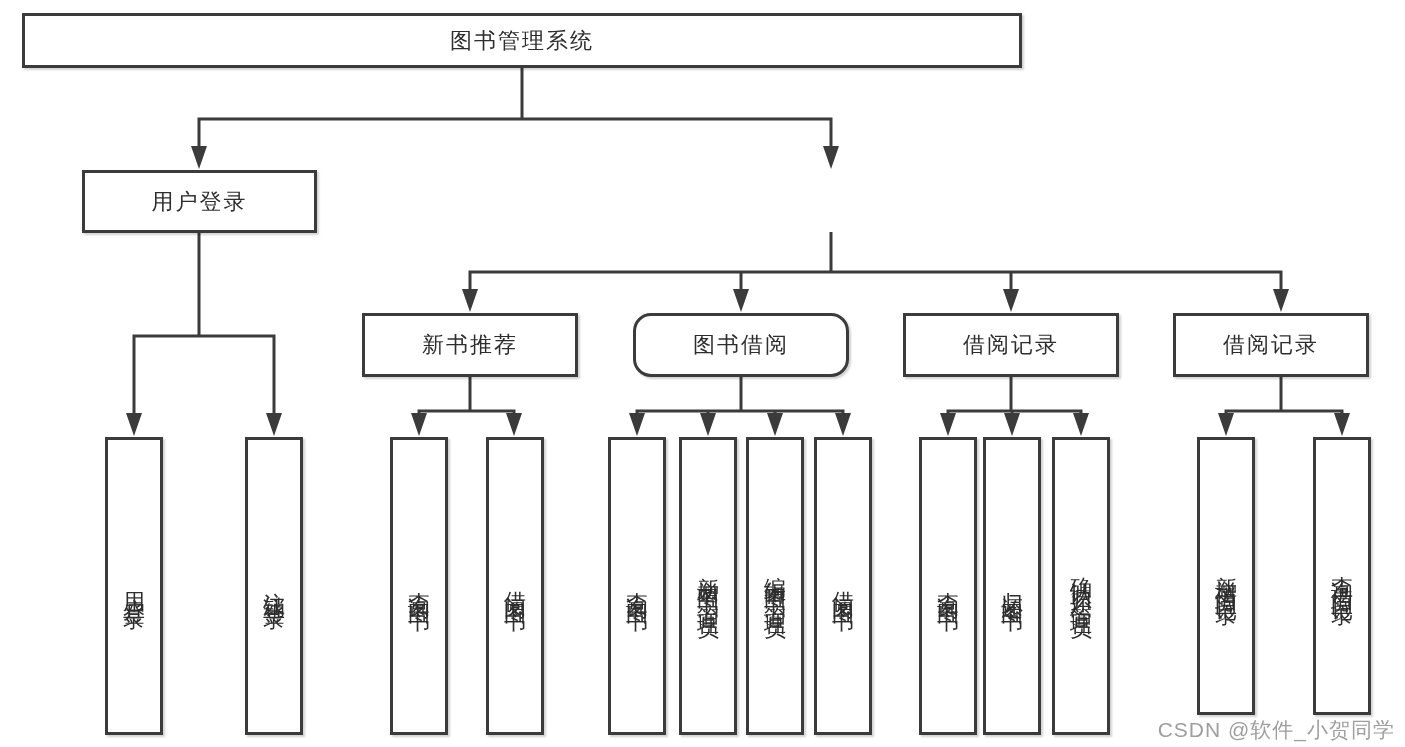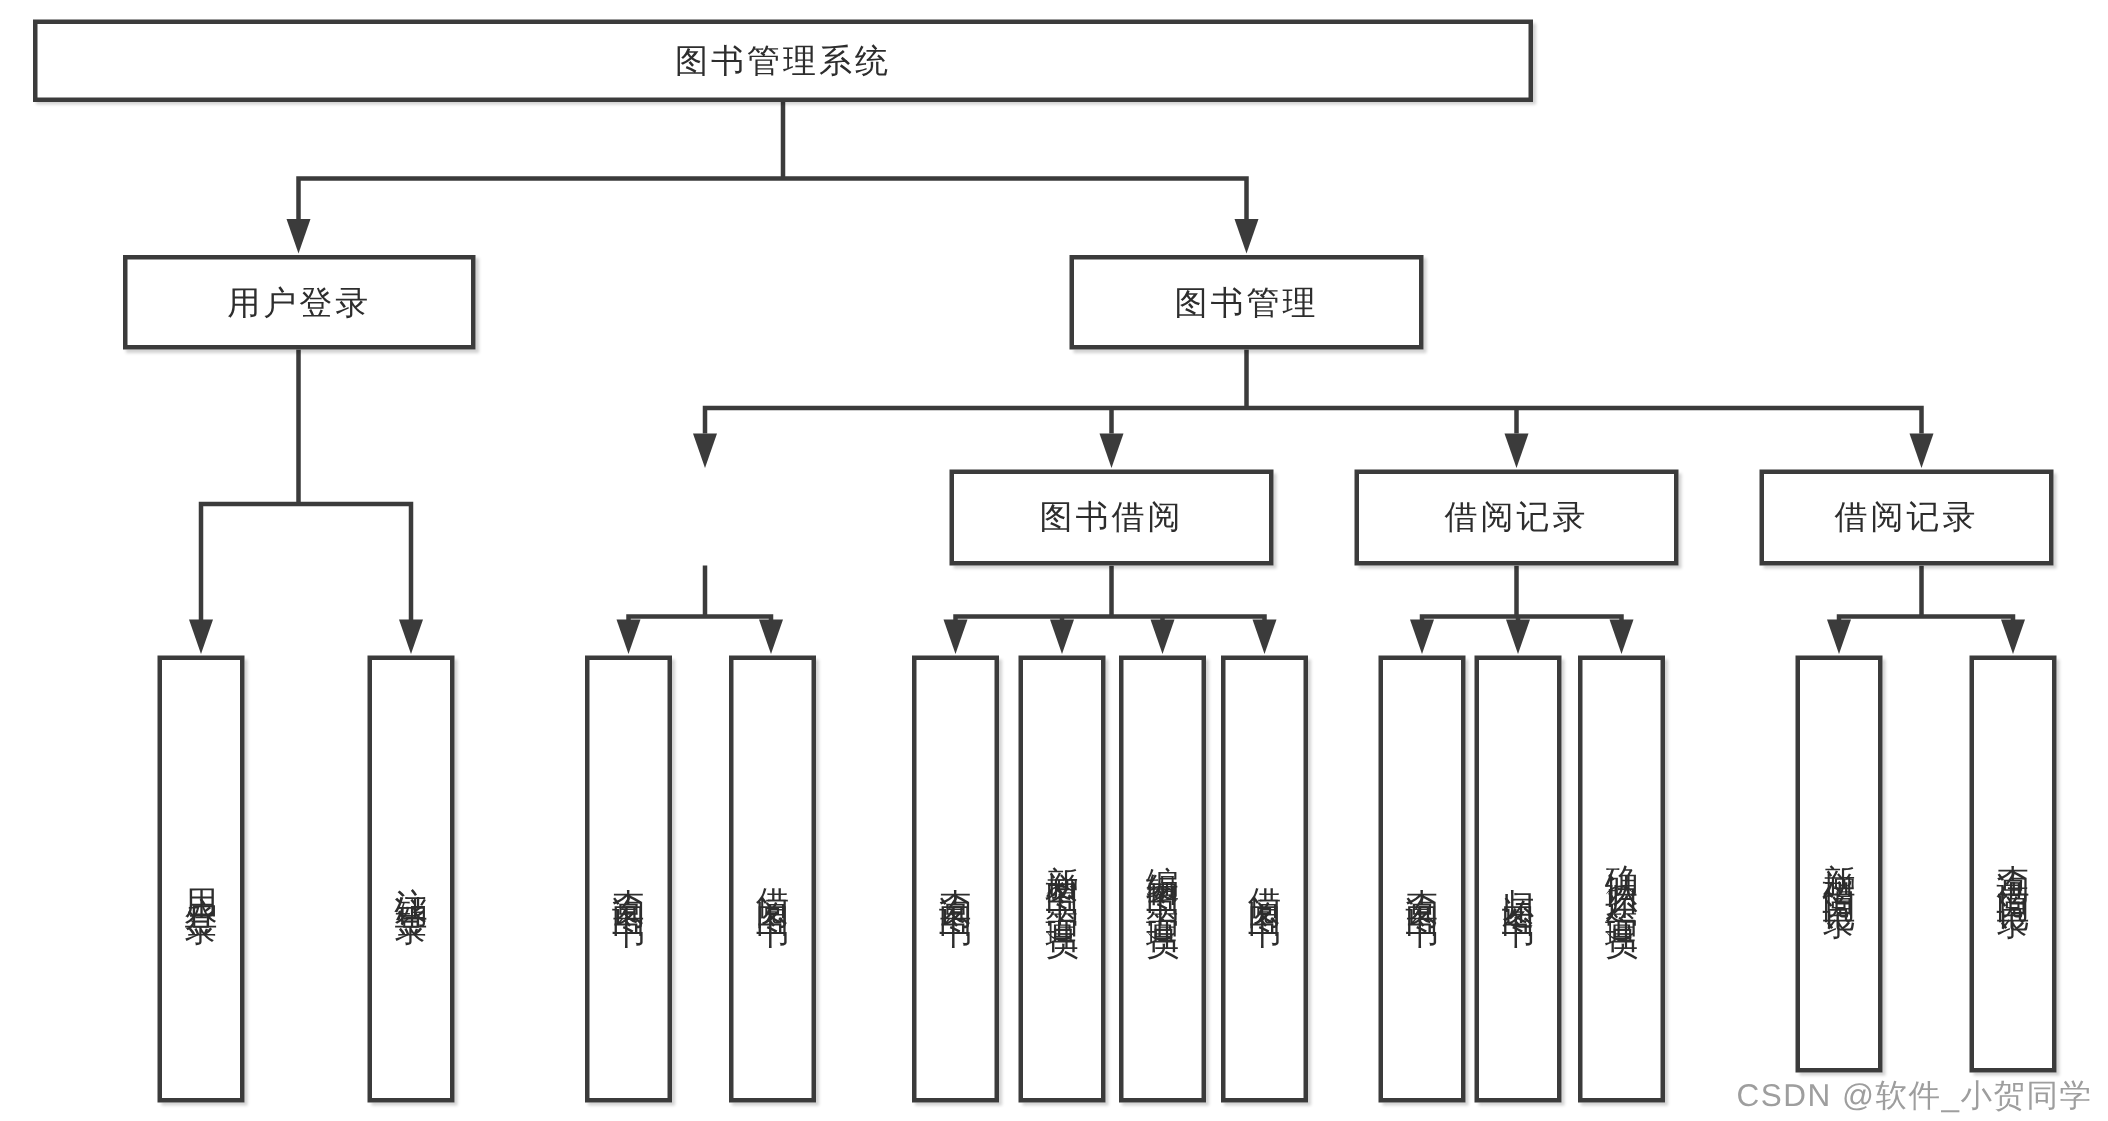--- a/index.html
+++ b/index.html
@@ -121,25 +121,25 @@
     </g>
   </svg>
 
   <div class="node h" style="left:22px; top:13px; width:1000px; height:55px;">
     <span>图书管理系统</span>
   </div>
 
   <div class="node h" style="left:82px; top:170px; width:235px; height:63px;">
     <span>用户登录</span>
   </div>
-  <div class="node h" style="left:713px; top:170px; width:236px; height:63px;">
-    <span>图书管理</span>
+
+  <div class="node h" style="left:362px; top:313px; width:216px; height:64px;">
+    <span>新书推荐</span>
   </div>
-
-  <div class="node h" style="left:633px; top:313px; width:216px; height:64px;">
+  <div class="node h" style="left:633px; top:313px; width:216px; height:64px;border-radius:18px;">
     <span>图书借阅</span>
   </div>
   <div class="node h" style="left:903px; top:313px; width:216px; height:64px;">
     <span>借阅记录</span>
   </div>
   <div class="node h" style="left:1173px; top:313px; width:196px; height:64px;">
     <span>借阅记录</span>
   </div>
 
   <div class="node v" style="left:105px; top:437px; width:58px; height:298px;">

